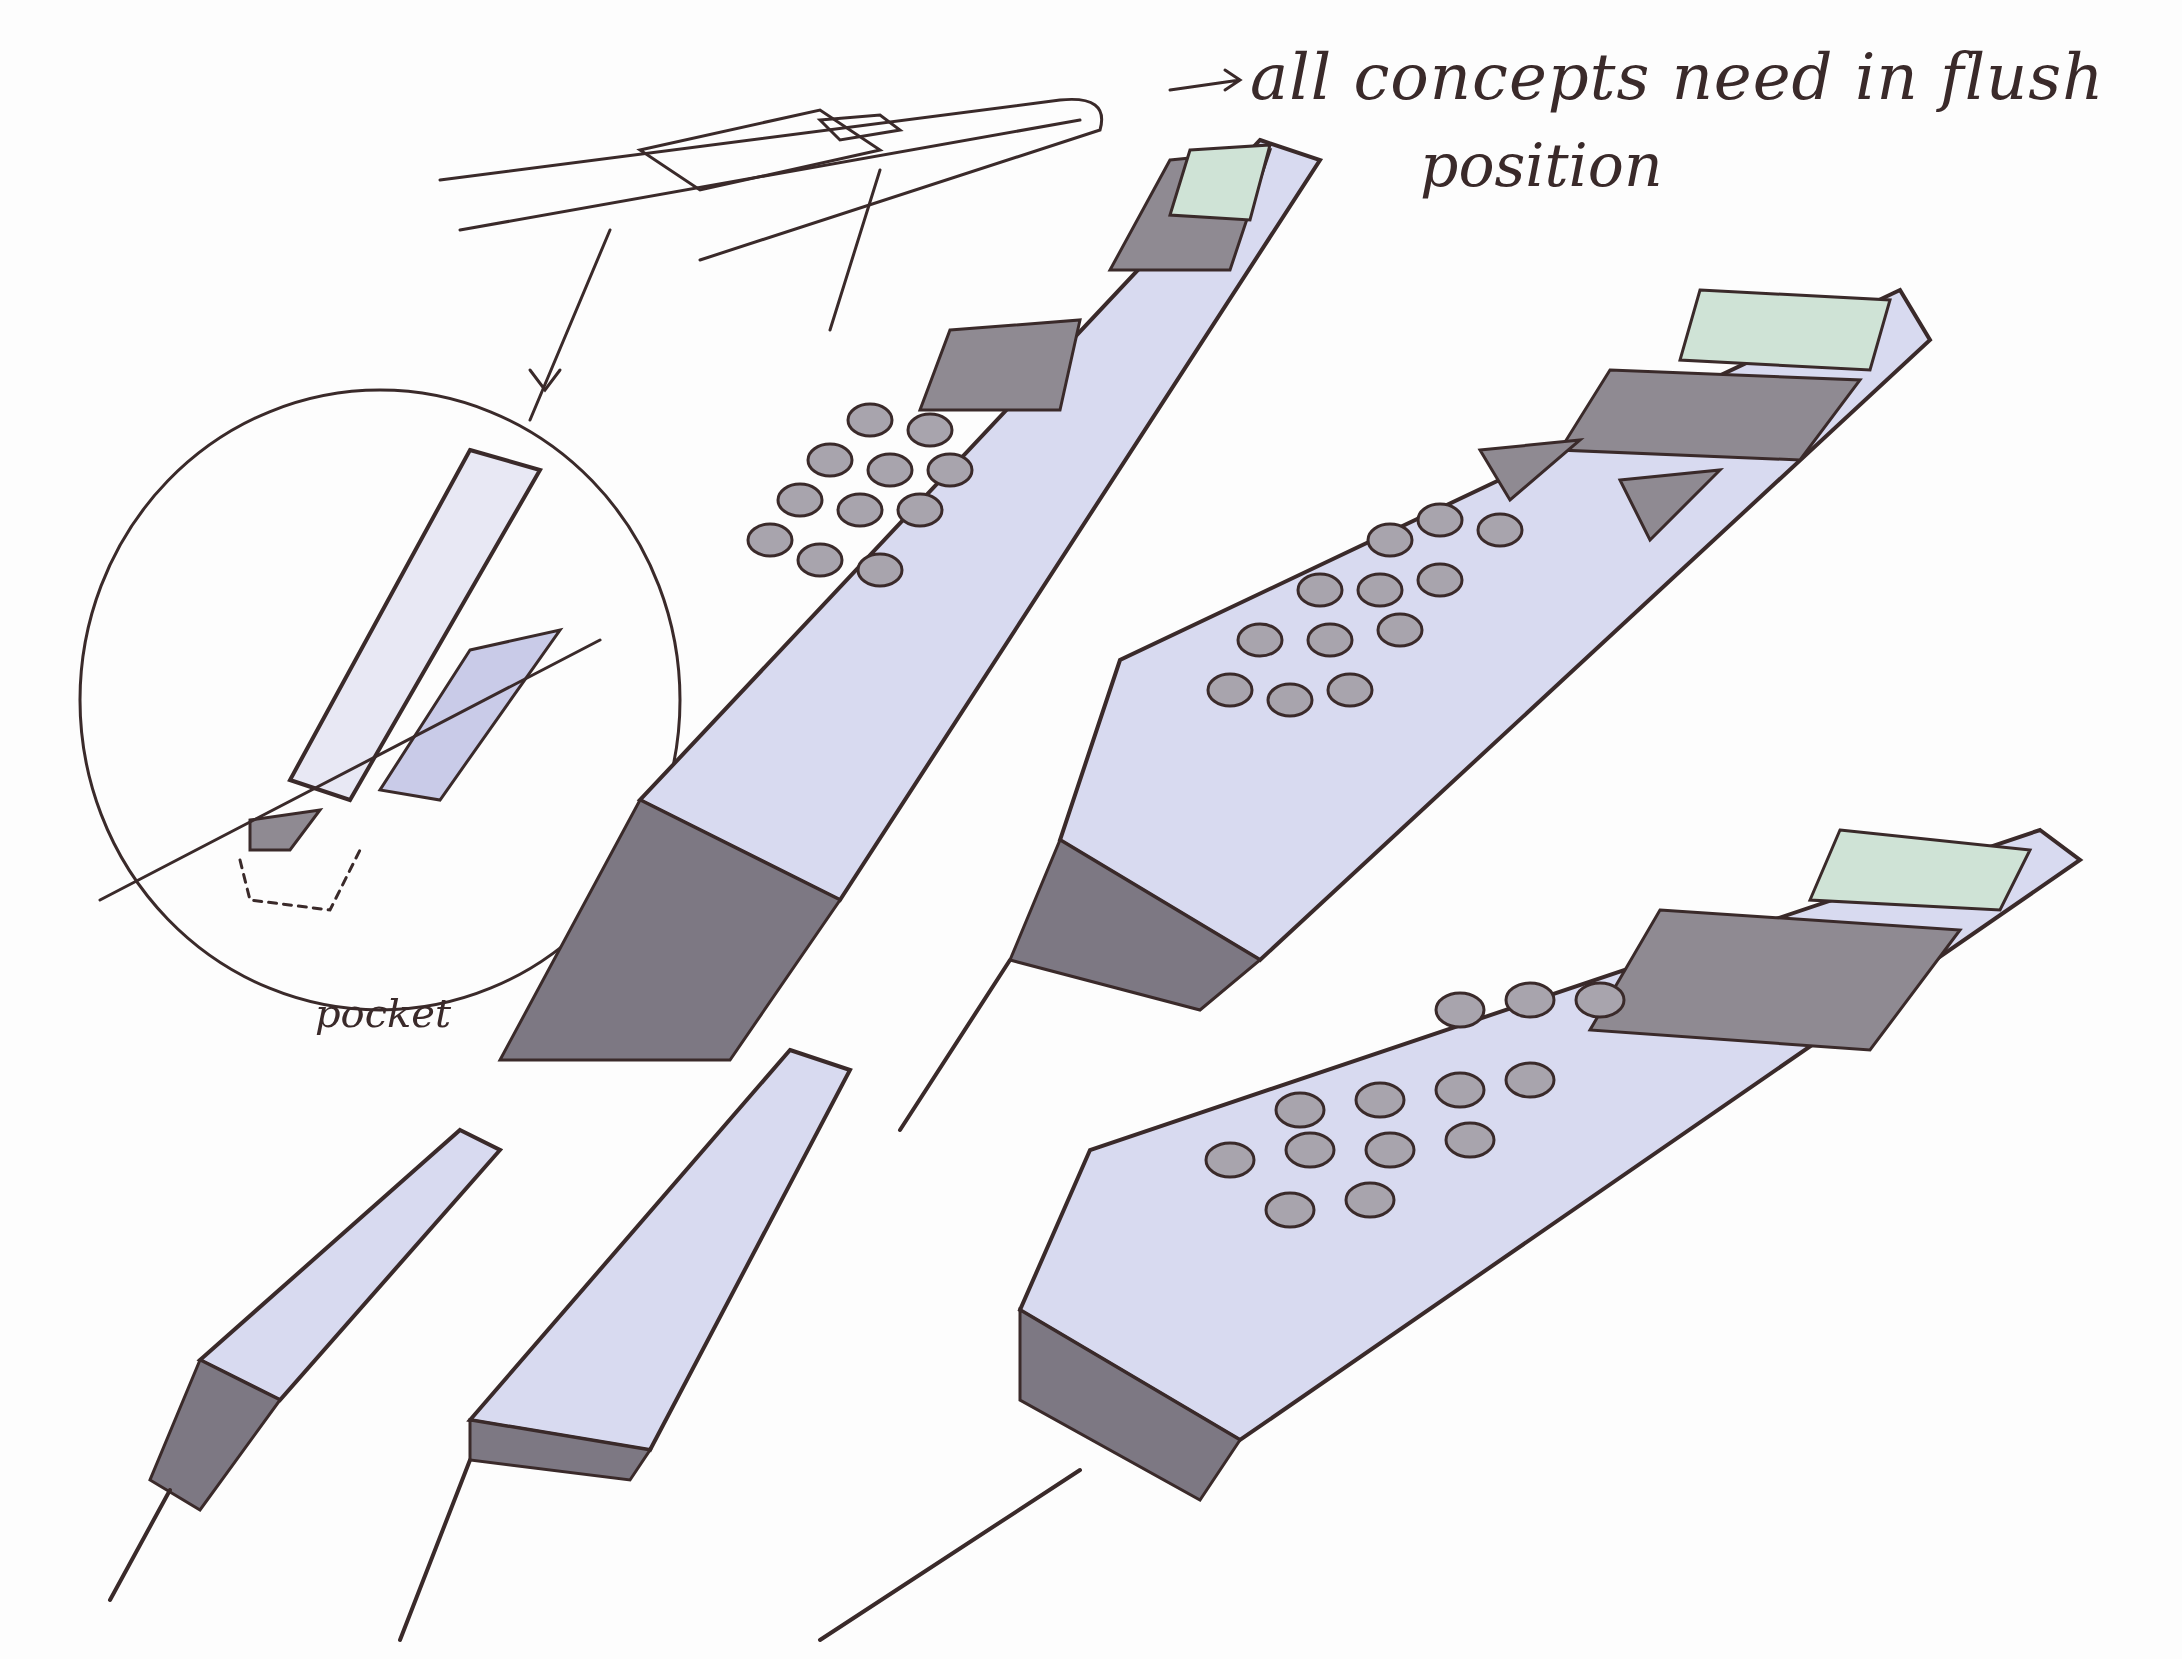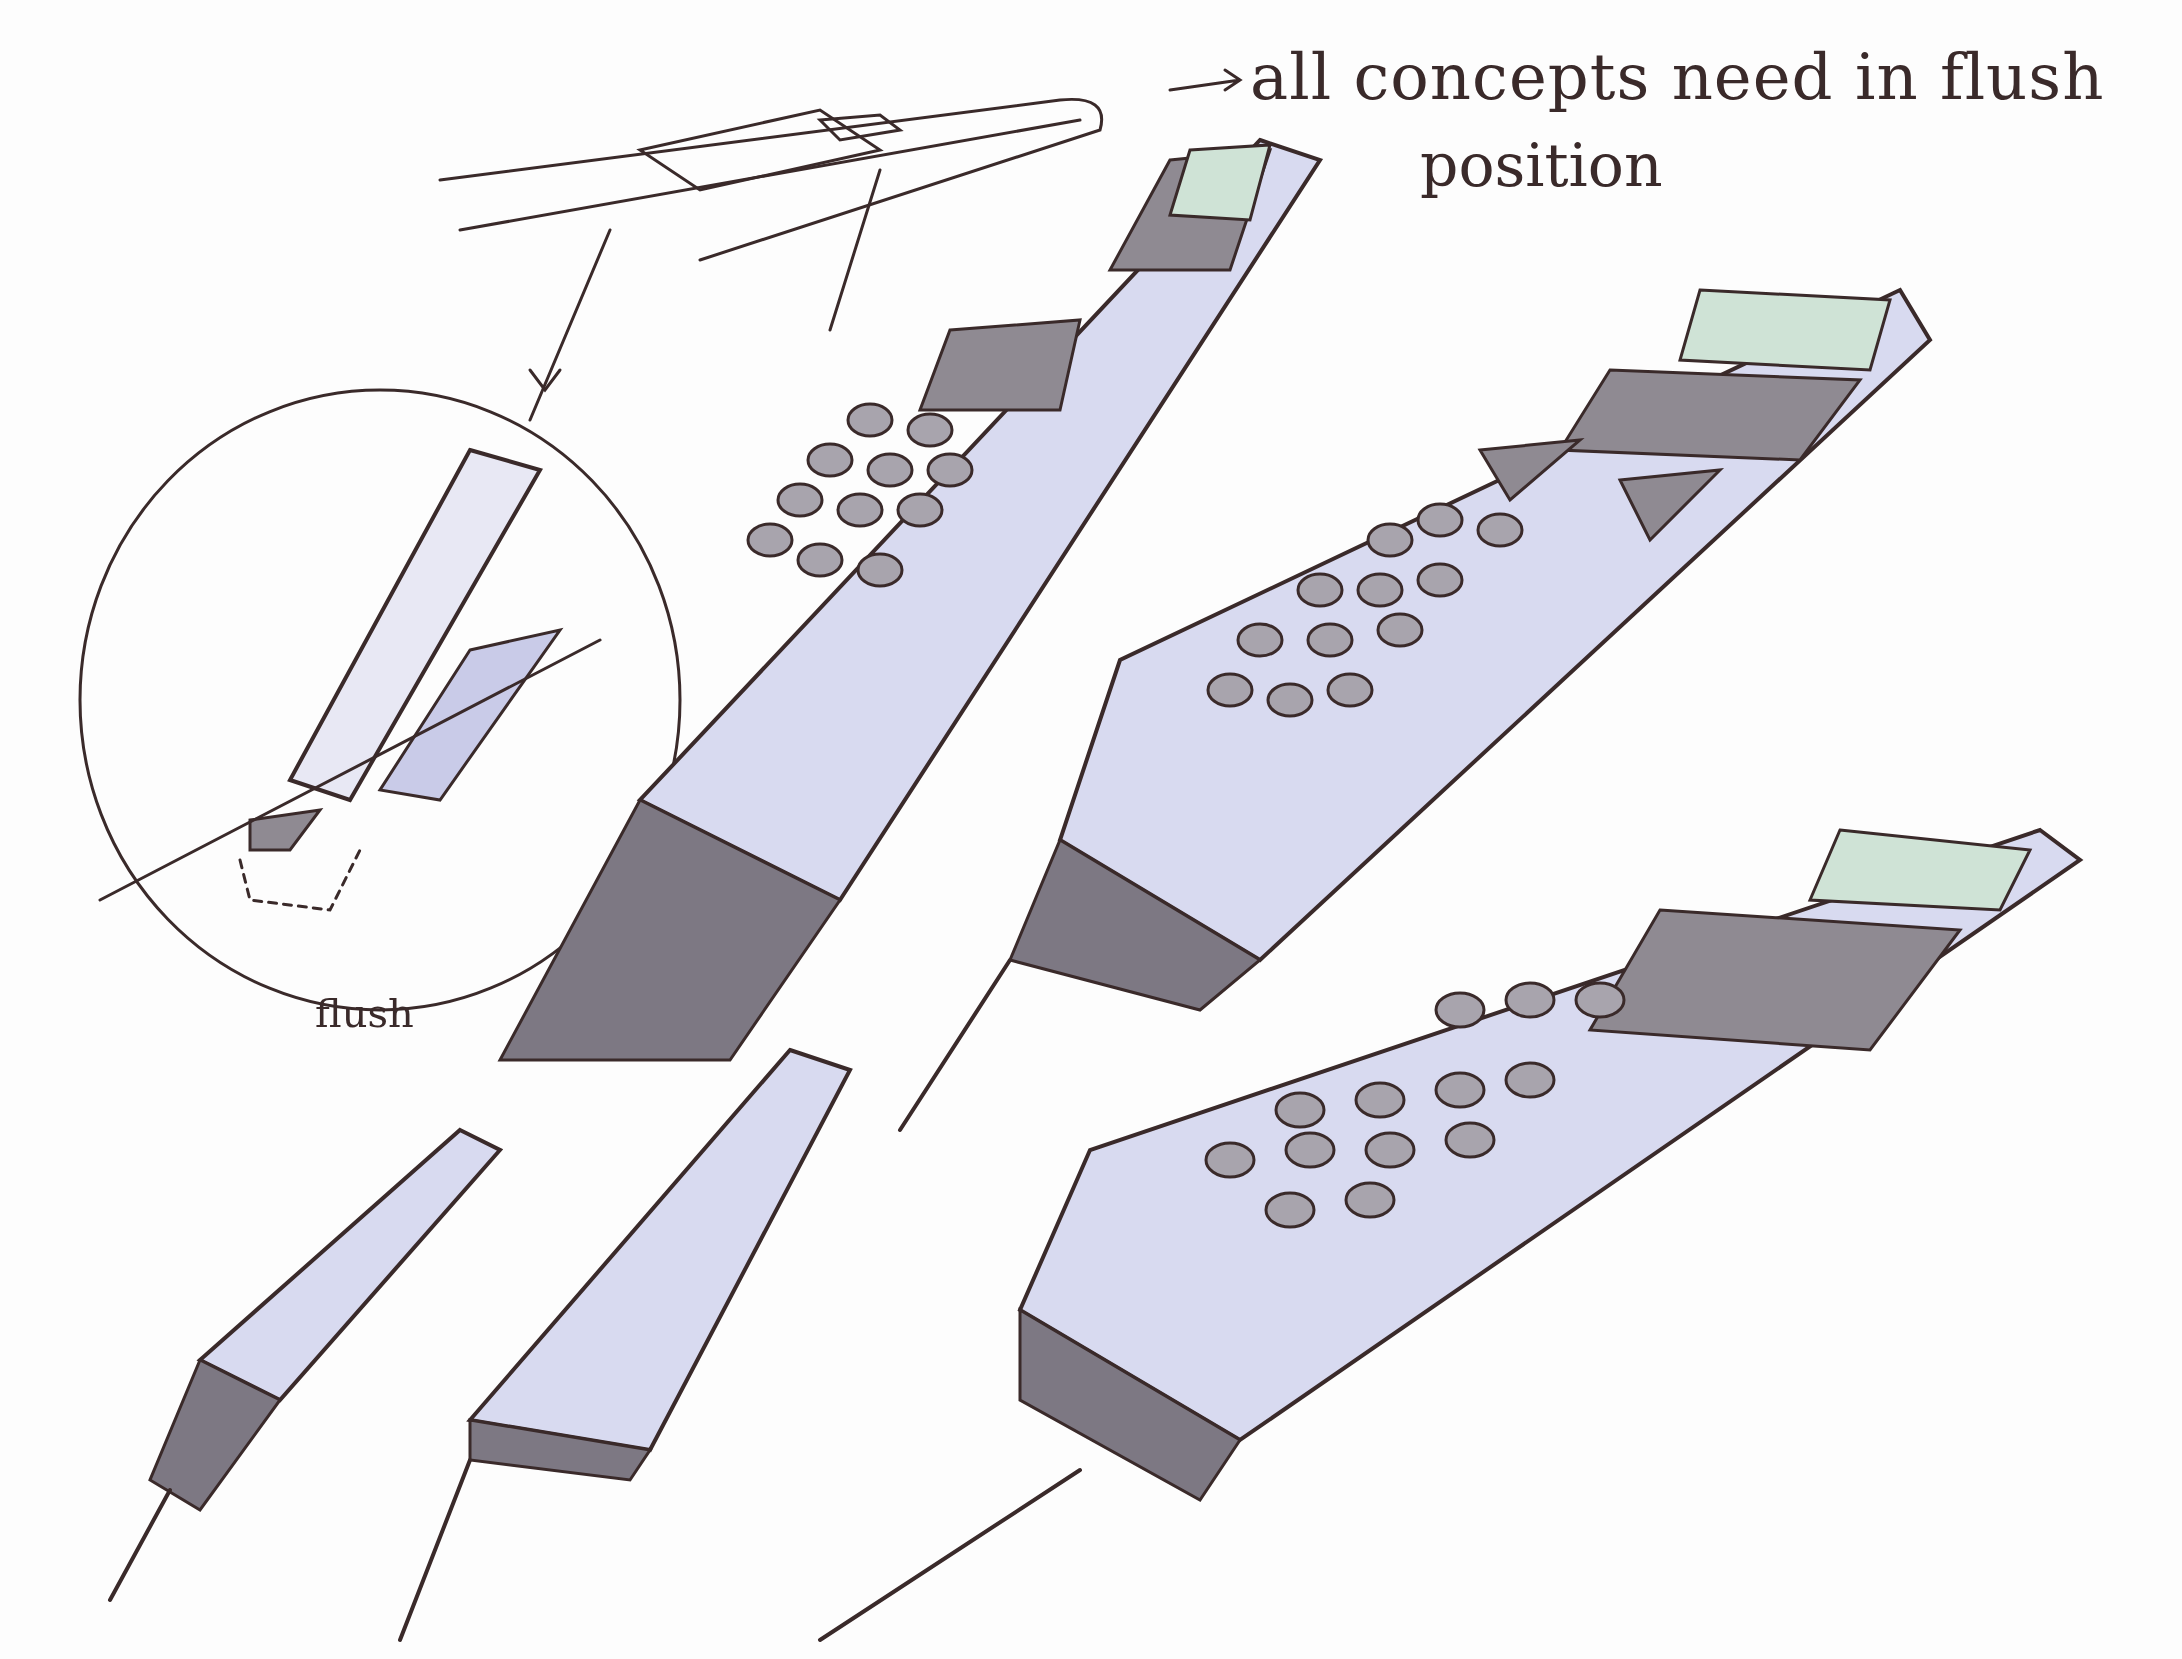--- a/index.html
+++ b/index.html
@@ -1,21 +1,21 @@
 <!DOCTYPE html>
 <html><head>
 <meta charset="utf-8">
 <style>
   html, body { margin: 0; padding: 0; background: #fdfdfd; }
   body { width: 2182px; height: 1659px; overflow: hidden; position: relative;
          font-family: "DejaVu Serif", serif; }
   svg.sketch { position: absolute; left: 0; top: 0; }
   .ink { fill: none; stroke: #3a2a2a; stroke-width: 4; stroke-linecap: round; stroke-linejoin: round; }
   .ink-thin { fill: none; stroke: #3a2a2a; stroke-width: 3; stroke-linecap: round; }
-  .note { position: absolute; color: #3a2a2a; }
+  .note { position: absolute; color: #3a2a2a; font-style: italic; }
   .note-main { left: 1250px; top: 40px; font-size: 64px; letter-spacing: 1px; }
   .note-sub { left: 1420px; top: 130px; font-size: 60px; }
   .note-pocket { left: 315px; top: 990px; font-size: 40px; }
 </style>
 </head>
 <body>
 
 <svg class="sketch" width="2182" height="1659" viewBox="0 0 2182 1659">
 
   <g>
@@ -114,13 +114,13 @@
     <path d="M790 1050 L850 1070 L650 1450 L470 1420 Z" fill="#d8daf0" stroke="#3a2a2a" stroke-width="4"></path>
     <path d="M470 1420 L650 1450 L630 1480 L470 1460 Z" fill="#7d7883" stroke="#3a2a2a" stroke-width="3"></path>
     <path class="ink" d="M470 1460 L400 1640"></path>
   </g>
 
   <path class="ink-thin" d="M1170 90 L1240 80 M1225 70 L1240 80 L1225 90"></path>
 </svg>
 
 <div class="note note-main">all concepts need in flush</div>
 <div class="note note-sub">position</div>
-<div class="note note-pocket">flush</div>
+<div class="note note-pocket">pocket</div>
 
 </body></html>

